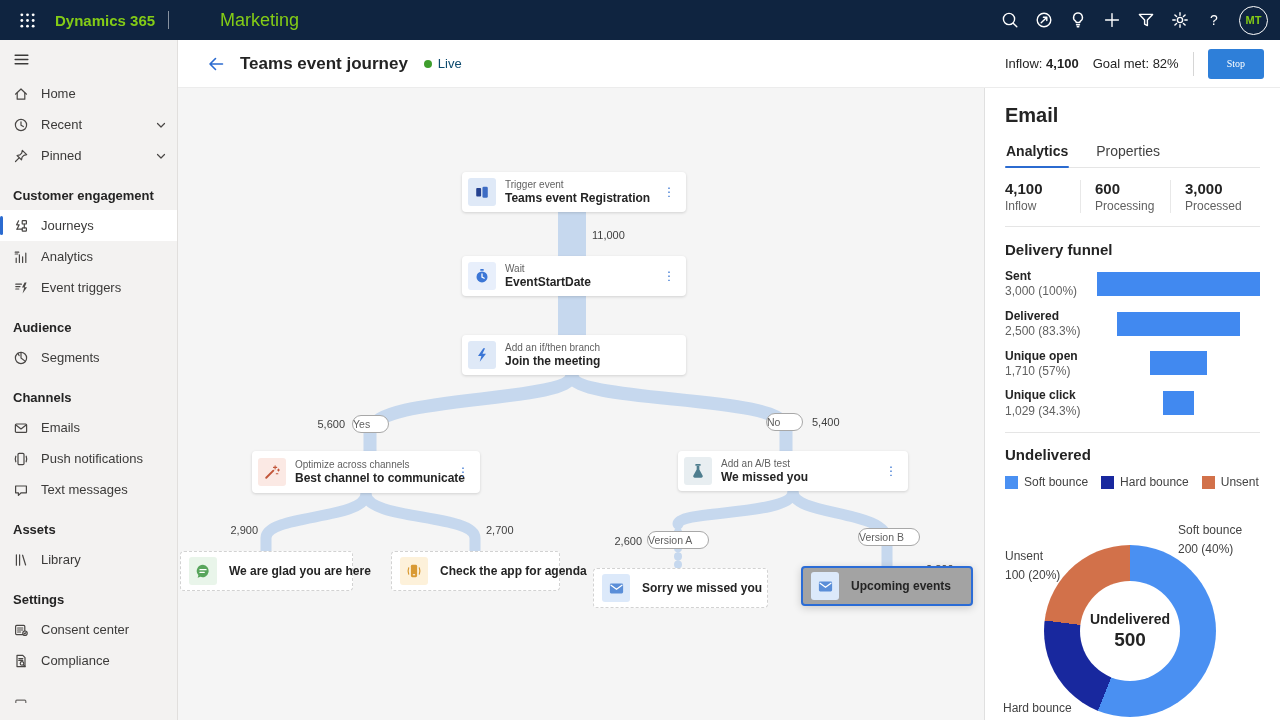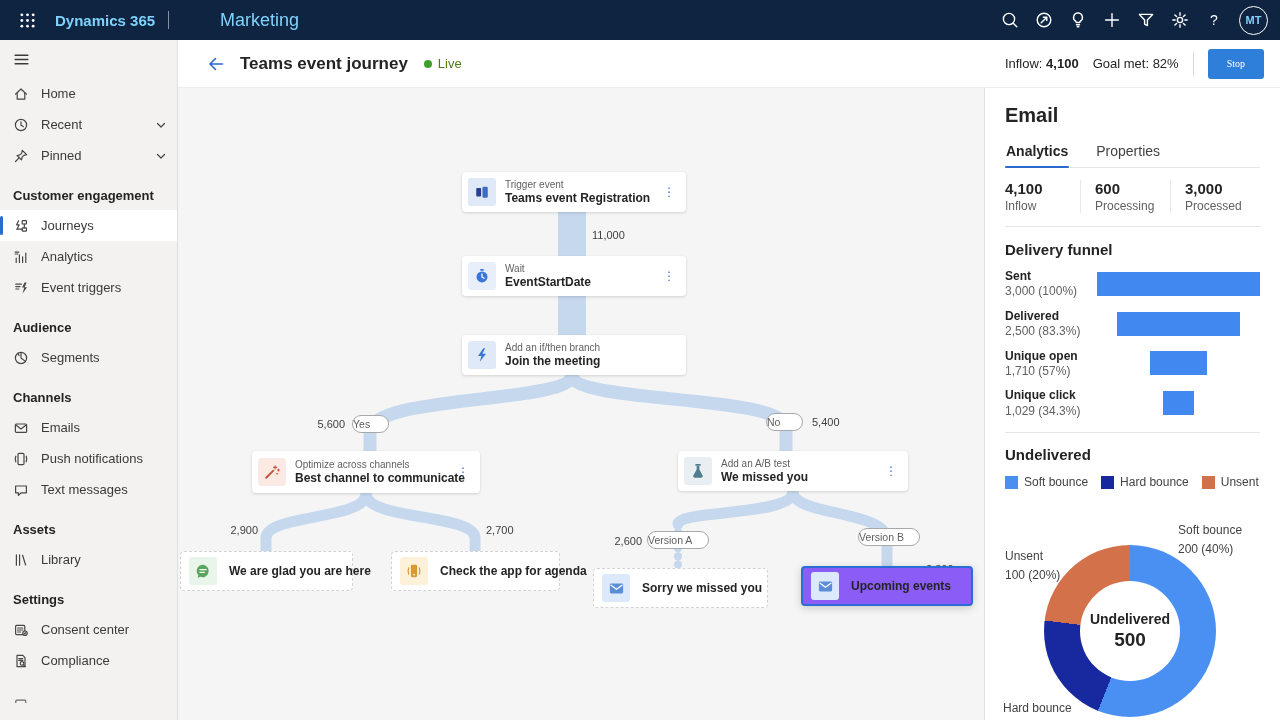--- a/index.html
+++ b/index.html
@@ -1,20 +1,20 @@
 <!DOCTYPE html>
 <html><head>
 <meta charset="utf-8">
 <style>
   * { box-sizing: border-box; margin: 0; padding: 0; }
   html,body { width:1280px; height:720px; overflow:hidden; }
   body { font-family:"Liberation Sans", sans-serif; background:#fff; color:#242424; }
 
   
-  .topbar { height:40px; background:#0f2440; display:flex; align-items:center; justify-content:space-between; padding:0 12px 0 12px; color:#7dd3fc; }
+  .topbar { height:40px; background:#0f2440; display:flex; align-items:center; justify-content:space-between; padding:0 12px 0 12px; color:#84cc16; }
   .topbar-left { display:flex; align-items:center; gap:13px; }
   .waffle { width:30px; height:30px; display:flex; align-items:center; justify-content:center; }
   .brand { font-size:15px; font-weight:700; white-space:nowrap; }
   .brand-divider { width:1px; height:18px; background:rgba(255,255,255,.5); }
   .area { font-size:18px;margin-left:38px; }
   .topbar-right { display:flex; align-items:center; gap:4px; }
   .tb-icon { width:34px; height:34px; display:flex; align-items:center; justify-content:center; }
   .avatar { width:29px; height:29px; border:1.5px solid #fff; border-radius:50%; display:flex; align-items:center; justify-content:center; font-size:11px; font-weight:700; margin-left:4px; }
 
   
@@ -28,41 +28,41 @@
   .nav-chevron { margin-left:auto; display:flex; }
   .nav-header { font-size:13px; font-weight:700; color:#242424; padding:17px 13px 7px; }
   .nav-item.partial { margin-top:3px; opacity:.8; }
 
   .main { flex:1; display:flex; flex-direction:column; min-width:0; }
 
   
   .page-header { height:48px; background:#fff; border-bottom:1px solid #ececec; display:flex; align-items:center; padding:0 16px 0 28px; flex-shrink:0; }
   .back-btn { display:flex; align-items:center; }
   .page-title { font-size:17px; font-weight:700; margin-left:14px; }
-  .live { display:flex; align-items:center; gap:6px; margin-left:16px; font-size:13px; color:#4d7c0f; }
+  .live { display:flex; align-items:center; gap:6px; margin-left:16px; font-size:13px; color:#0c4a6e; }
   .live-dot { width:8px; height:8px; border-radius:50%; background:#3f9e2d; }
   .header-right { margin-left:auto; display:flex; align-items:center; gap:14px; font-size:13px; }
   .hr-metric b { font-weight:700; }
   .header-divider { width:1px; height:24px; background:#d6d6d6; }
   .stop-btn { background:#2e7fd9; color:#fff; border:none; border-radius:3px; font-size:10px; font-family:Liberation Serif, serif; height:30px; padding:0 19px; cursor:pointer; }
 
   .content { flex:1; display:flex; min-height:0; }
 
   
   .canvas { flex:1; position:relative; background:#f5f5f5; overflow:hidden; }
   .connectors { position:absolute; left:0; top:0; }
   .jcard { position:absolute; background:#fff; border-radius:4px; box-shadow:0 1px 3px rgba(0,0,0,.15); display:flex; align-items:center; gap:9px; padding:0 8px 0 6px; }
   .nicon { width:28px; height:28px; border-radius:3px; display:flex; align-items:center; justify-content:center; flex-shrink:0; }
   .jcard-texts { display:flex; flex-direction:column; line-height:1.3; min-width:0; }
   .jcard-kind { font-size:10px; color:#616161; white-space:nowrap; }
   .jcard-title { font-size:12px; font-weight:700; color:#242424; white-space:nowrap; }
   .kebab { margin-left:auto; color:#2f6fd0; font-size:12px; padding:0 3px; line-height:1; letter-spacing:0; }
   .leaf { border:1px dashed #d2d2d2; box-shadow:none; gap:12px; padding-left:8px; }
   .leaf .jcard-title { font-weight:700; }
-  .leaf.selected { border:2px solid #2b6cd6; box-shadow:0 2px 8px rgba(0,0,0,.18); background:#8b5cf6; }
+  .leaf.selected { border:2px solid #2b6cd6; box-shadow:0 2px 8px rgba(0,0,0,.18); background:#a3a3a3; }
   .edge-label { position:absolute; font-size:11px; color:#3f3f3f; white-space:nowrap; }
   .edge-label.num-right { text-align:right; }
   .pill { position:absolute; background:#fff; border:1px solid #a8a8a8; border-radius:10px; height:18px; line-height:16px; font-size:10.5px; color:#5f5f5f; }
 
   
   .panel { width:296px; flex-shrink:0; background:#fff; border-left:1px solid #e0e0e0; display:flex; flex-direction:column; overflow:hidden; }
   .panel-pad { padding:0 20px; }
   .panel-title { font-size:20px; font-weight:700; margin-top:16px; }
   .tabs { display:flex; gap:26px; margin-top:11px; border-bottom:1px solid #e5e5e5; }
   .tab { font-size:14px; color:#424242; padding:5px 1px 8px; position:relative; cursor:pointer; }

